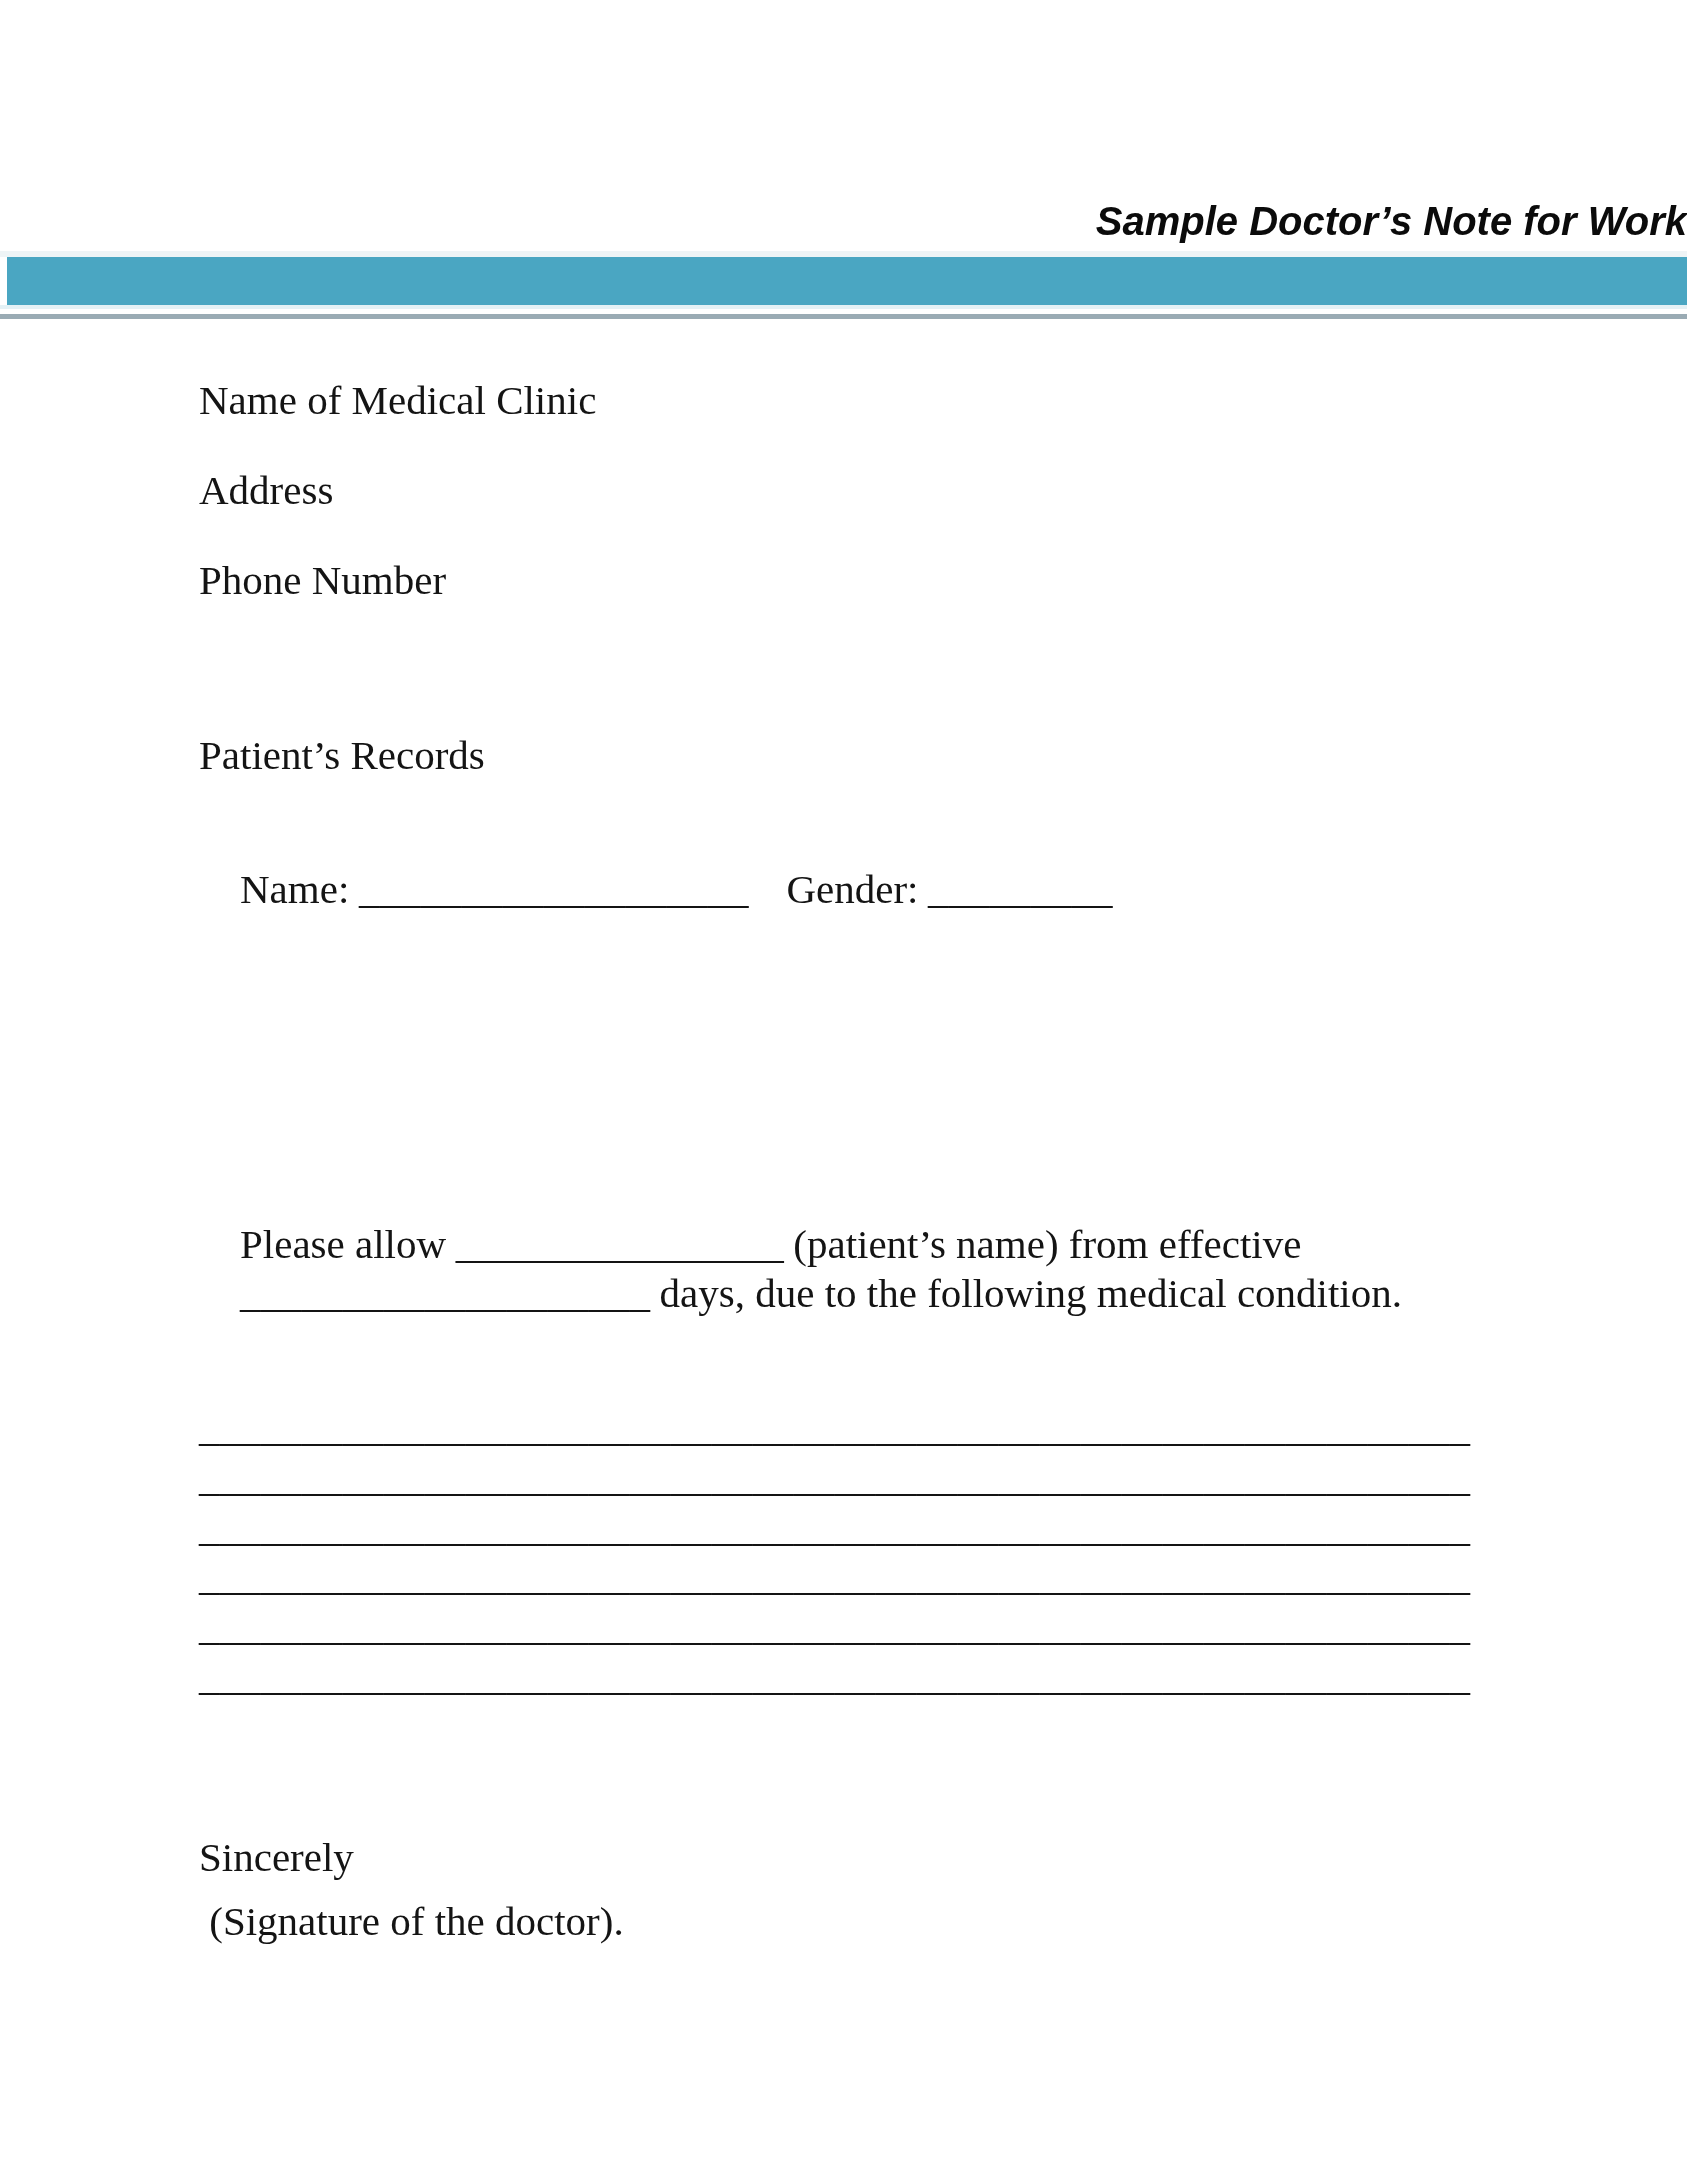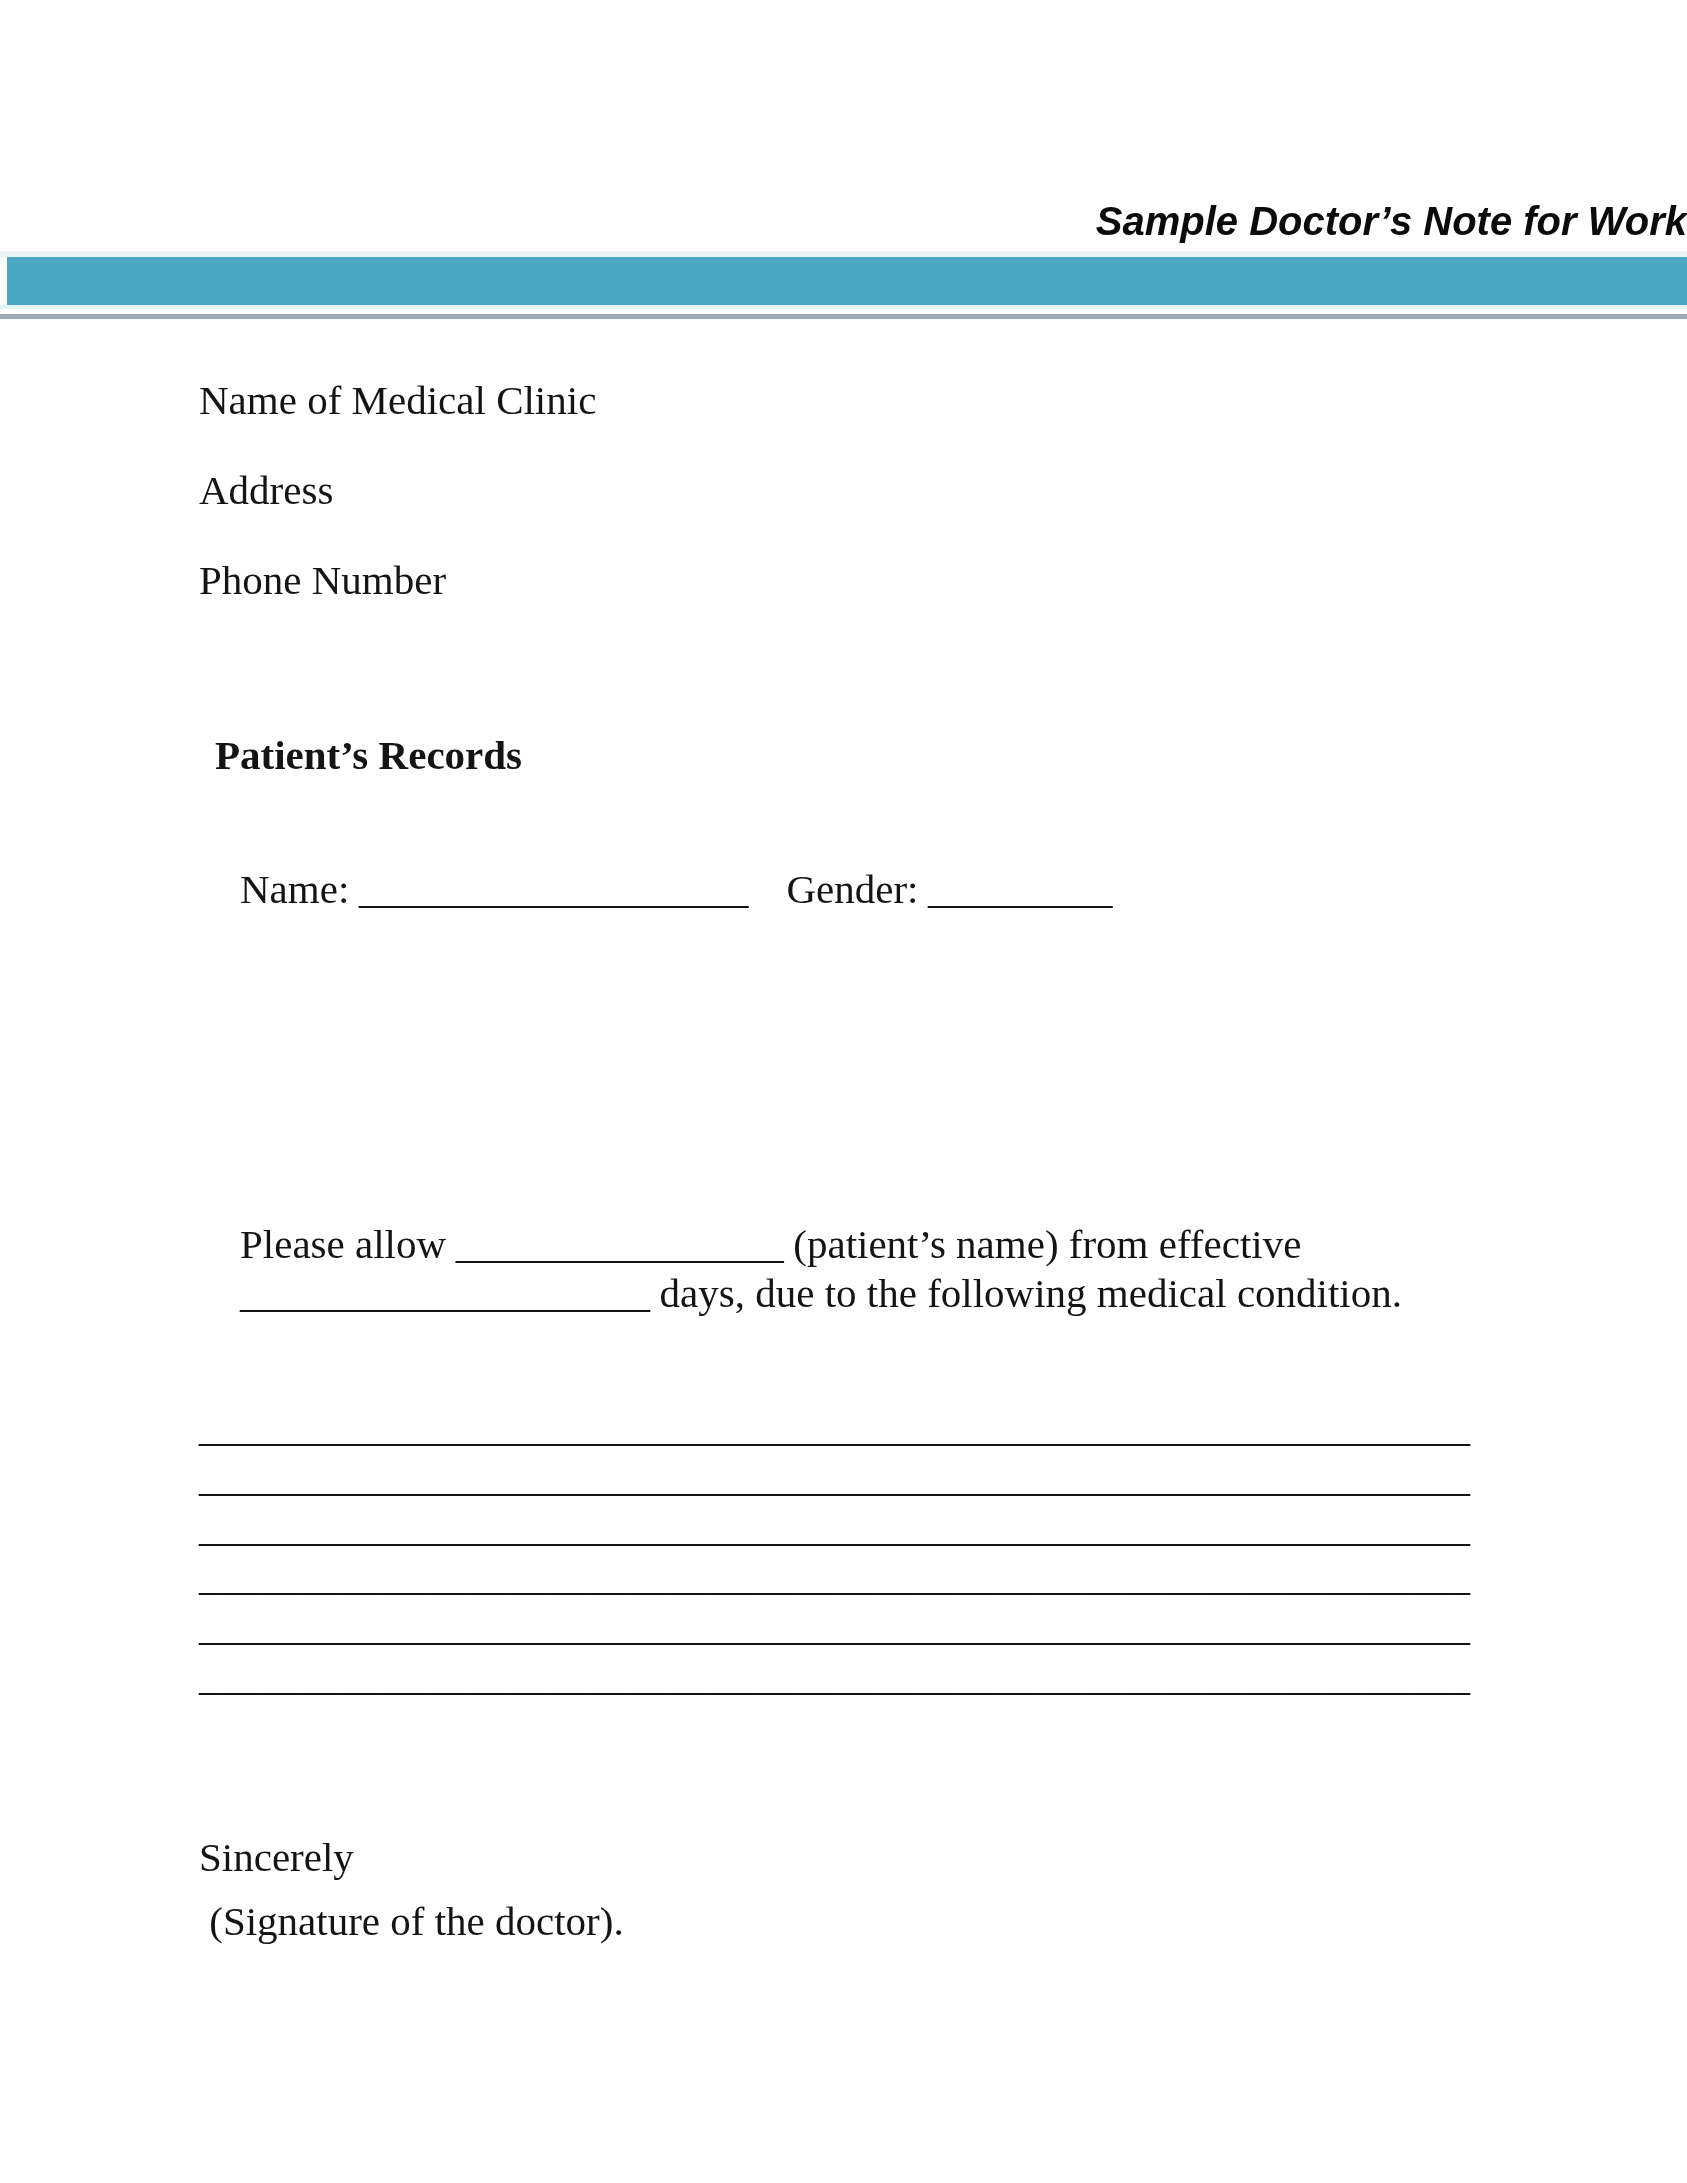--- a/index.html
+++ b/index.html
@@ -30,21 +30,21 @@
   .band-gray{position:absolute;left:0;top:314px;width:100%;height:5.2px;background:#9AABB4;}
 
   .line{
     position:absolute;
     left:199px;
     font-size:41px;
     line-height:1;
     white-space:pre;
     color:#141414;
   }
-  .bold{font-weight:bold;margin-left:16px;}
+  .bold{font-weight:normal;}
   .blank{margin-left:9.6px;}
   .gap-md{display:inline-block;width:38px;}
   .gap-lg{display:inline-block;width:50px;}
   .sp{margin-left:9.6px;}
 </style>
 </head>
 <body>
 
 <div class="page">
 

